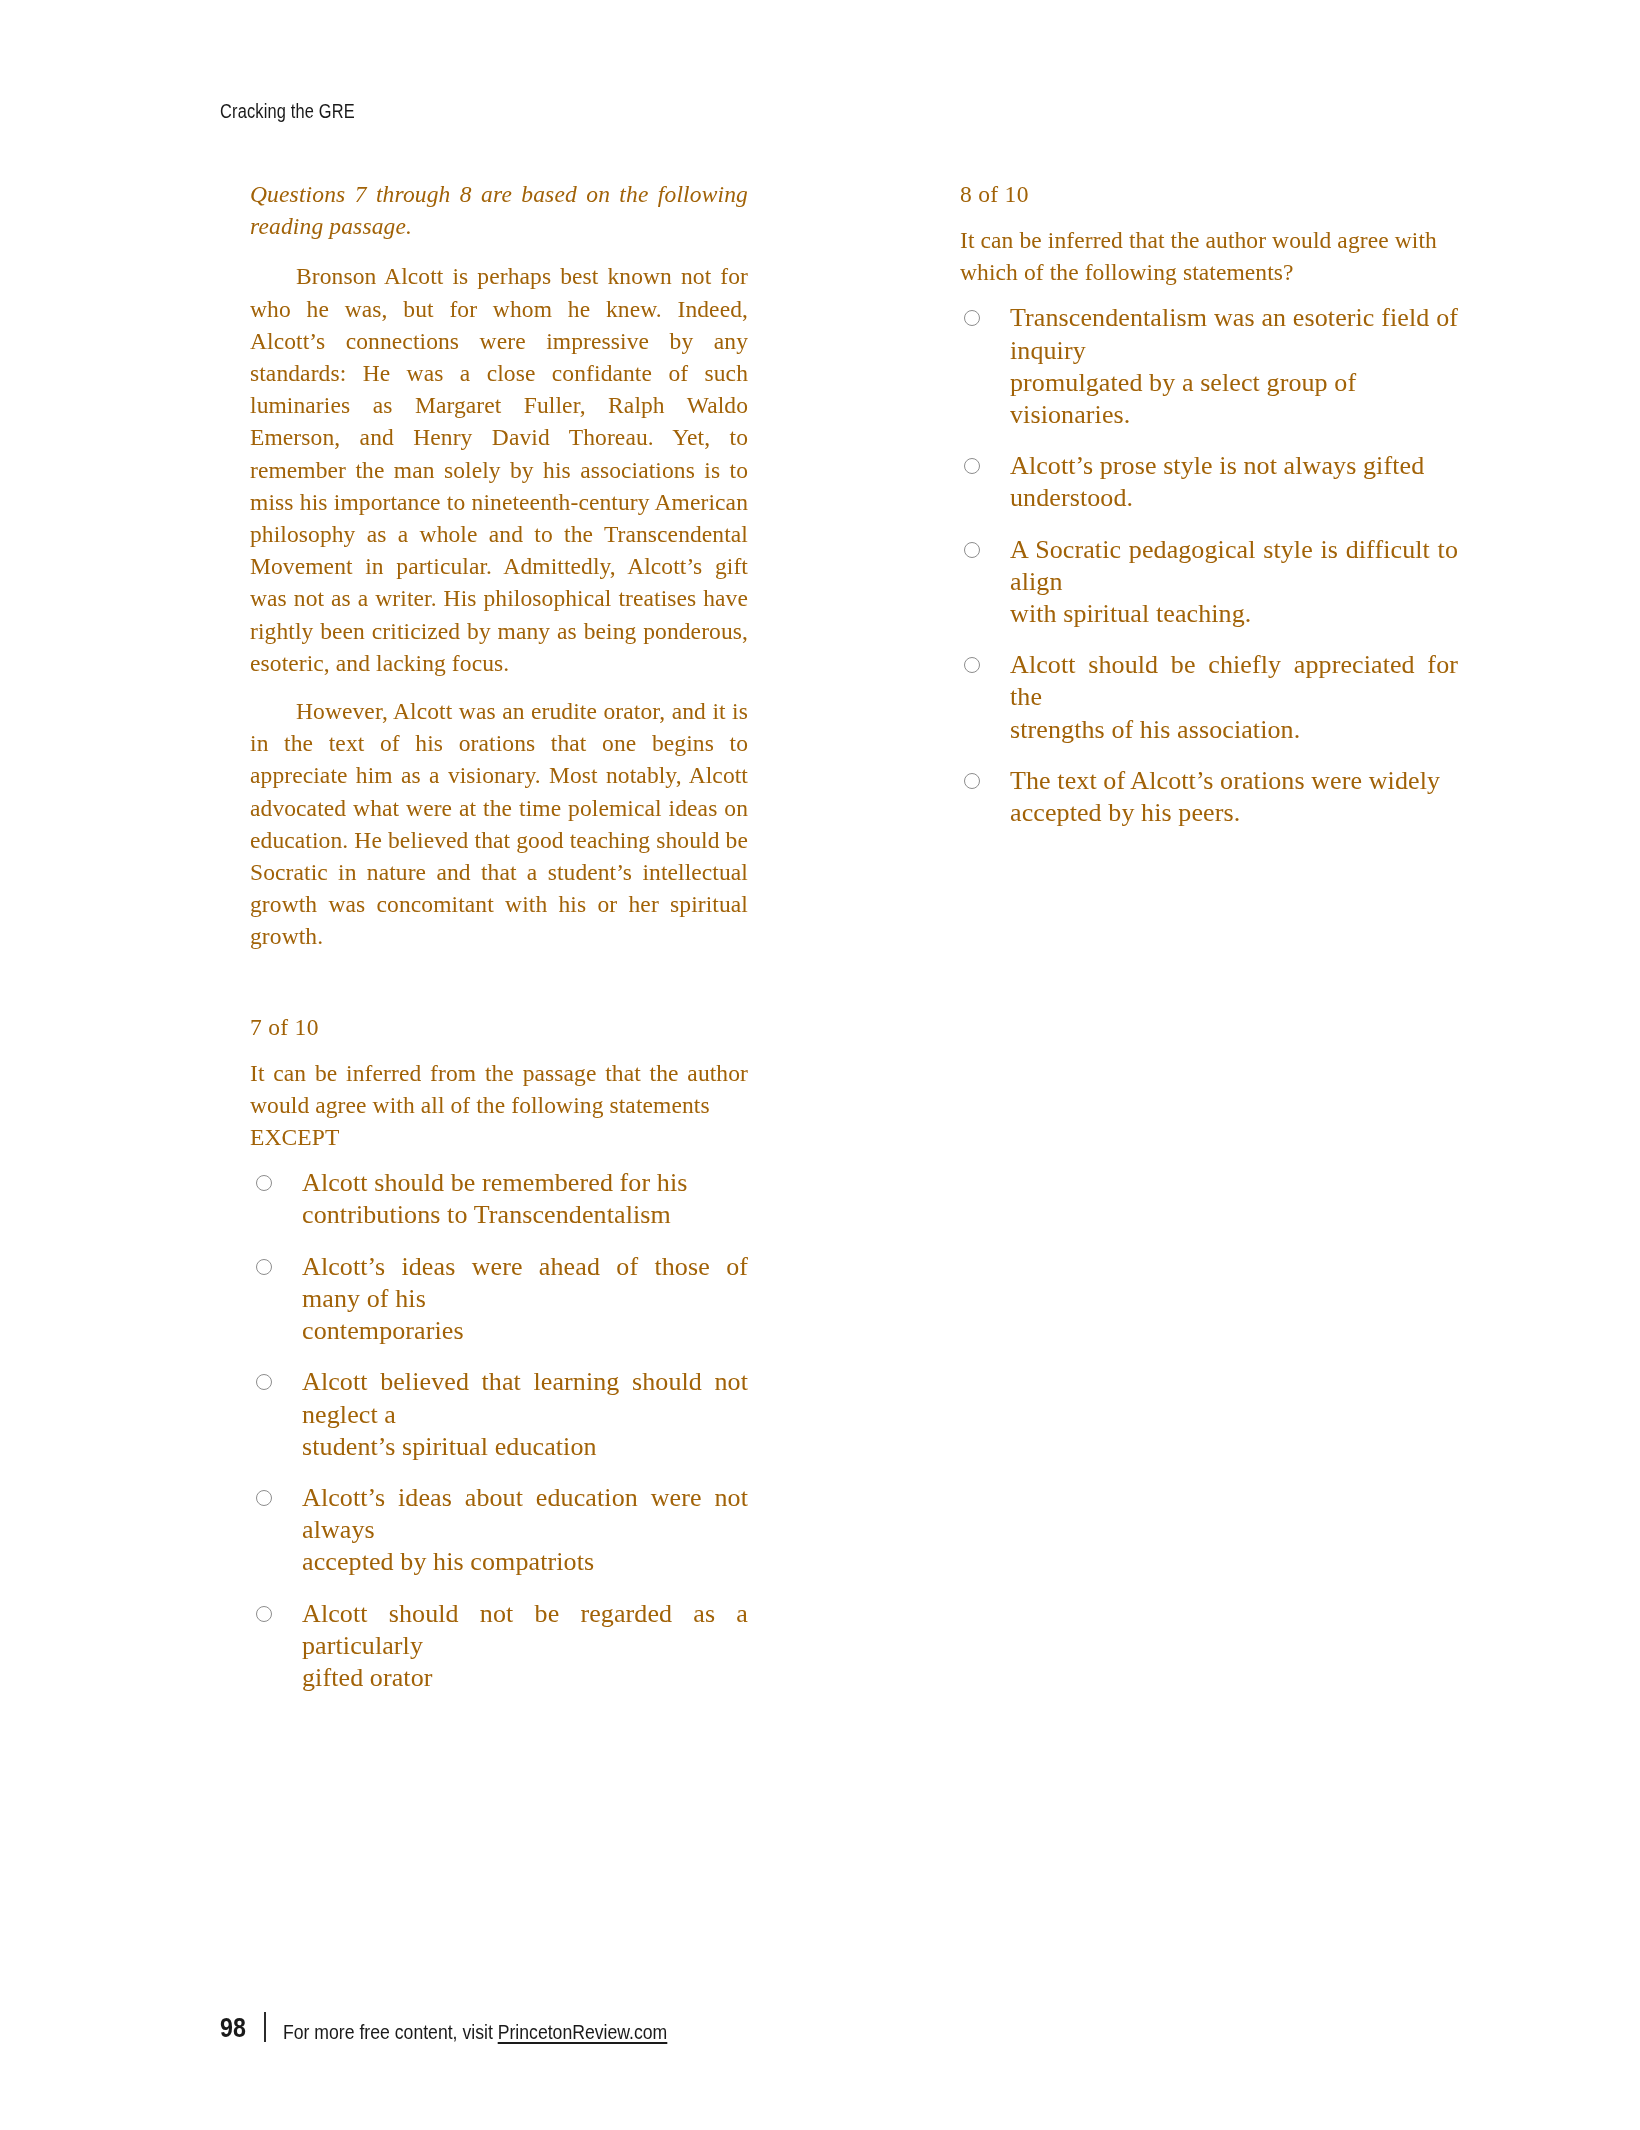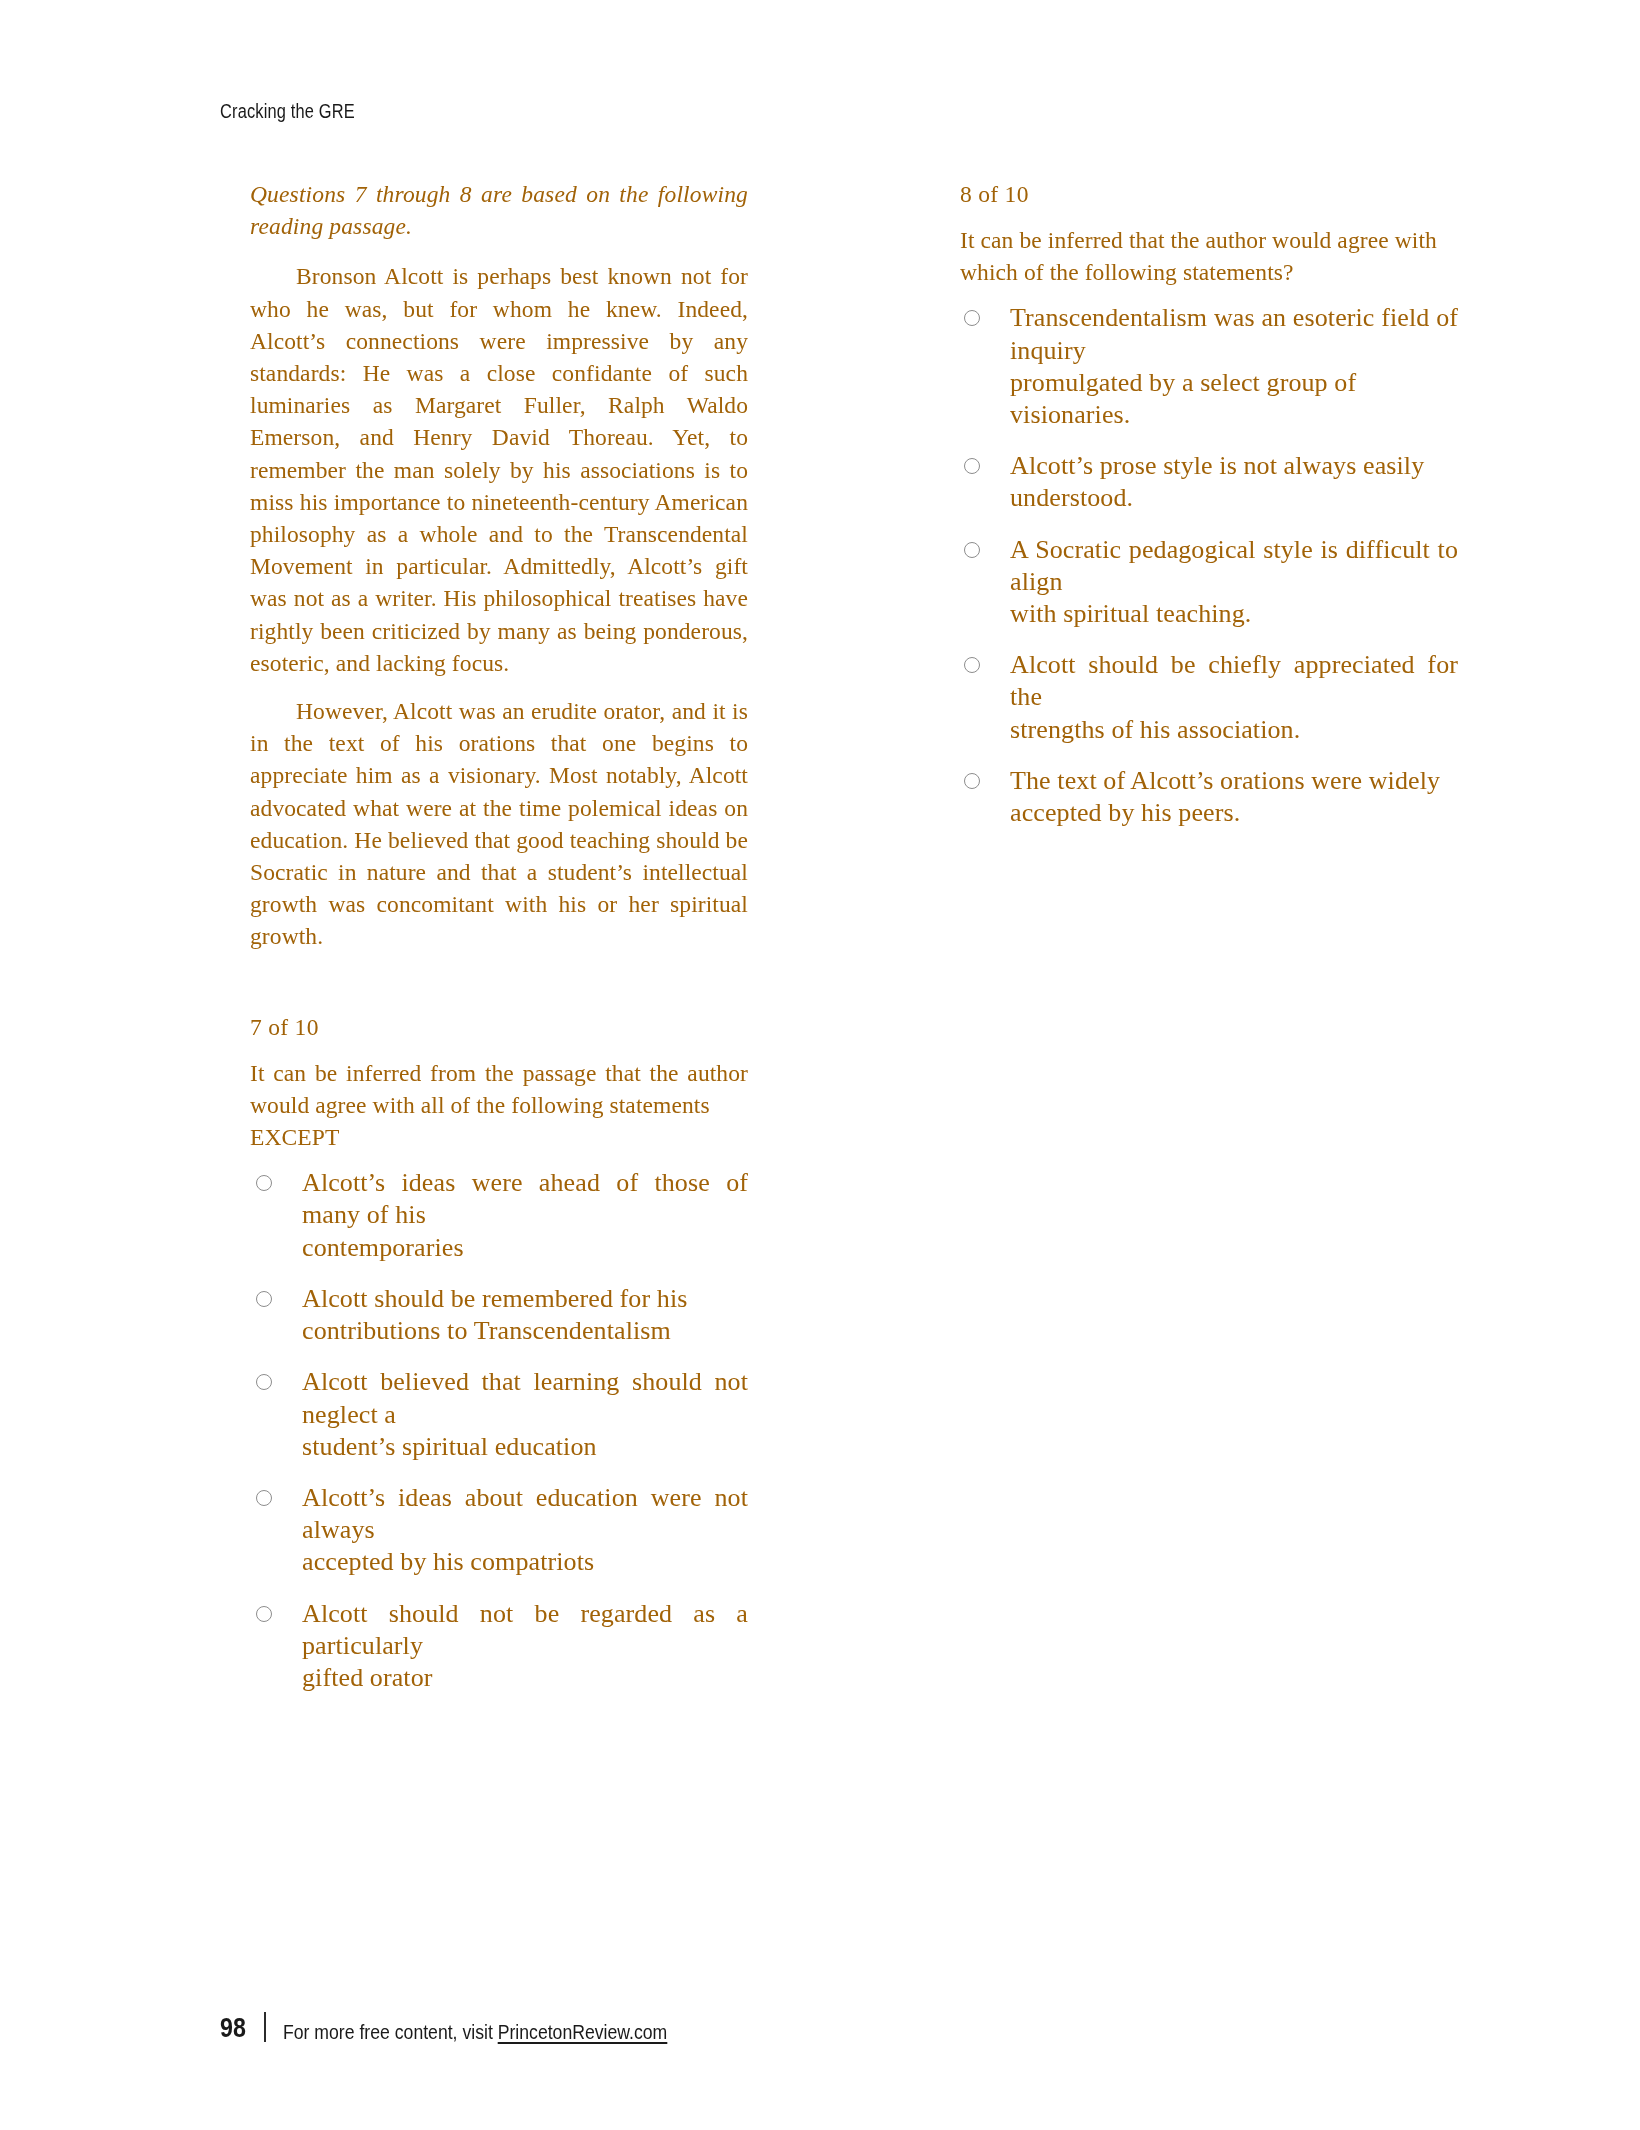--- a/index.html
+++ b/index.html
@@ -174,29 +174,29 @@
     <div class="qblock" style="margin-top:58px;">
       <div class="qnum">7 of 10</div>
       <div class="qstem">
         <span>It can be inferred from the passage that the author would agree with all of the following statements</span>
         <span class="lastline">EXCEPT</span>
       </div>
       <ul class="choices">
         <li>
           <span class="radio"></span>
           <span class="txt">
+            <span>Alcott should be remembered for his</span>
+            <span class="lastline">contributions to Transcendentalism</span>
+          </span>
+        </li>
+        <li>
+          <span class="radio"></span>
+          <span class="txt">
             <span>Alcott’s ideas were ahead of those of many of his</span>
             <span class="lastline">contemporaries</span>
-          </span>
-        </li>
-        <li>
-          <span class="radio"></span>
-          <span class="txt">
-            <span>Alcott should be remembered for his</span>
-            <span class="lastline">contributions to Transcendentalism</span>
           </span>
         </li>
         <li>
           <span class="radio"></span>
           <span class="txt">
             <span>Alcott believed that learning should not neglect a</span>
             <span class="lastline">student’s spiritual education</span>
           </span>
         </li>
         <li>
@@ -230,21 +230,21 @@
         <li>
           <span class="radio"></span>
           <span class="txt">
             <span>Transcendentalism was an esoteric field of inquiry</span>
             <span class="lastline">promulgated by a select group of visionaries.</span>
           </span>
         </li>
         <li>
           <span class="radio"></span>
           <span class="txt">
-            <span>Alcott’s prose style is not always easily</span>
+            <span>Alcott’s prose style is not always gifted</span>
             <span class="lastline">understood.</span>
           </span>
         </li>
         <li>
           <span class="radio"></span>
           <span class="txt">
             <span>A Socratic pedagogical style is difficult to align</span>
             <span class="lastline">with spiritual teaching.</span>
           </span>
         </li>

